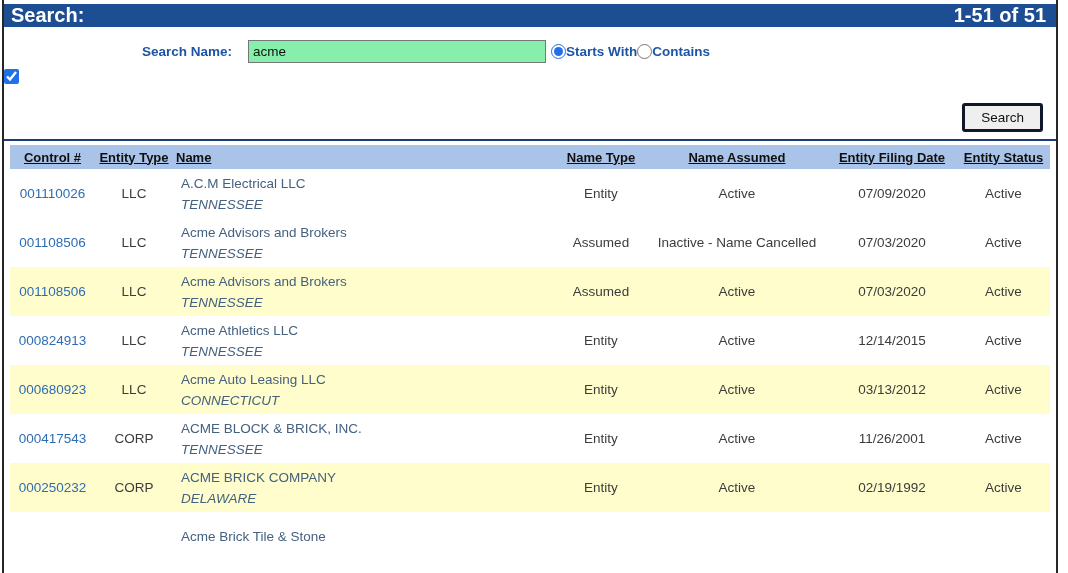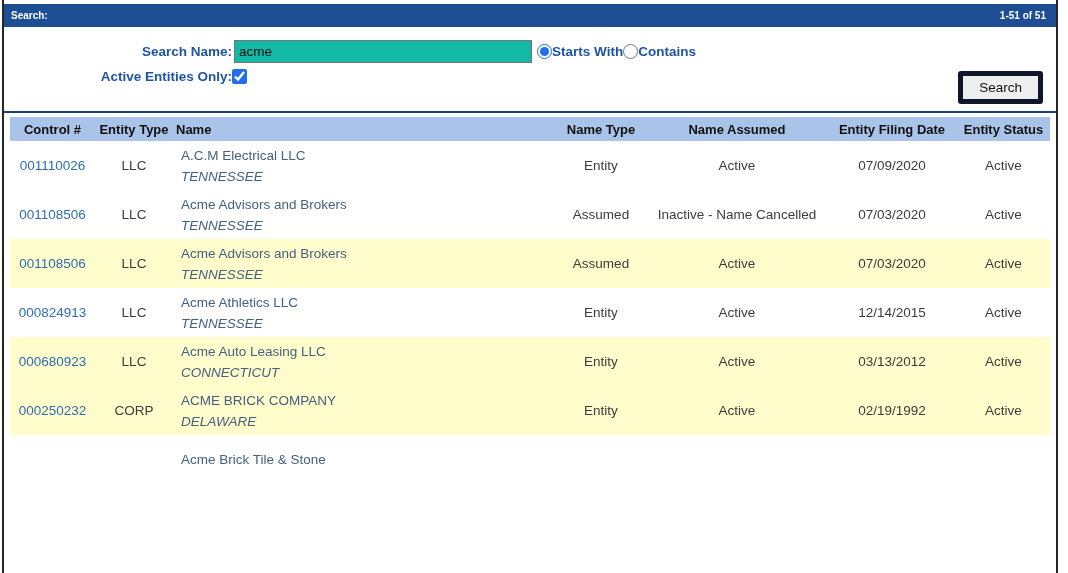--- a/index.html
+++ b/index.html
@@ -4,43 +4,43 @@
 <style>
   * { margin: 0; padding: 0; box-sizing: border-box; }
   html, body { width: 1068px; height: 573px; overflow: hidden; background: #ffffff;
     font-family: "Liberation Sans", sans-serif; }
   .outer { position: absolute; left: 2px; top: 0; width: 1056px; height: 573px;
     border-left: 2px solid #262626; border-right: 2px solid #262626; background: #fff;
     padding-top: 4px; }
   
   .search-box { border-bottom: 2px solid #1c3e74; }
   .titlebar { height: 23px; background: #1d4e94; color: #ffffff; font-weight: bold;
-    font-size: 10px; display: flex; align-items: center; justify-content: space-between;
+    font-size: 20px; display: flex; align-items: center; justify-content: space-between;
     padding: 0 10px 0 7px; }
-  .form-panel { position: relative; background: #fff; padding: 13px 12px 7px 0; height: 84px; }
+  .form-panel { position: relative; background: #fff; padding: 13px 12px 7px 0; height: 112px; }
   .form-row { display: flex; align-items: center; margin-bottom: 6px; }
   .form-label { width: 228px; text-align: right; font-weight: bold; color: #1d55a4;
     font-size: 13.5px; flex: none; }
   .ti { border: 1px solid #767676; height: 23px; font-size: 13.5px; padding: 0 4px;
-    font-family: "Liberation Sans", sans-serif; margin-left: 2px; background: #14b8a6; color: #111; }
+    font-family: "Liberation Sans", sans-serif; margin-left: 16px; background: #86efac; color: #111; }
   .ti-name { width: 298px; }
   .ti-control { width: 148px; }
   .radio-group { display: flex; align-items: center; margin-left: 5px; }
   .radio-group label { font-weight: bold; color: #1d55a4; font-size: 13.5px; }
   input[type="radio"], input[type="checkbox"] { accent-color: #2270e8; width: 15px; height: 15px; margin: 0; }
   .radio-2 { margin-left: 7px; }
   .cb { margin-left: 3px; }
   .search-btn { position: absolute; right: 13px; bottom: 7px; background: #efefef;
-    border: 5px solid #0f172a; border-radius: 3px; font-size: 13.5px; color: #111;
+    border: 3px solid #0f172a; border-radius: 3px; font-size: 13.5px; color: #111;
     padding: 4px 16px; font-family: "Liberation Sans", sans-serif; cursor: pointer; }
   
   .results-table { table-layout: fixed; width: 1040px; margin: 4px 6px 0 6px;
     border-collapse: collapse; font-size: 13.5px; }
   .results-table thead th { background: #a9c4e8; color: #0f0f0f; font-weight: bold;
-    font-size: 13px; height: 24px; text-align: center; white-space: nowrap; }
+    font-size: 13px; height: 24px; text-align: center; white-space: nowrap; text-decoration: underline; }
   .results-table th.c-name { text-align: left; padding-left: 3px; }
   .c-control { width: 85px; } .c-type { width: 78px; margin-left: 36px; } .c-name { width: 382px; }
   .c-ntype { width: 92px; } .c-nstatus { width: 180px; } .c-fdate { width: 130px; }
   .c-estatus { width: 93px; }
   .results-table td { height: 49px; vertical-align: middle; text-align: center;
     color: #3c3c3c; }
   .results-table td.c-name { text-align: left; padding-left: 8px; }
   tr.alt td { background: #fffdcc; }
   td.c-control a { color: #2e6db4; text-decoration: none; }
   .ename { color: #44617f; line-height: 21px; }
@@ -64,21 +64,20 @@
         <span class="radio-group">
           <input type="radio" name="matchmode" checked="" style="">
           <label>Starts With</label>
           <input type="radio" name="matchmode" class="radio-2" style="">
           <label>Contains</label>
         </span>
       </div>
 
 
       <div class="form-row">
-        <span class="form-label">Active Entities Only:</span>
         <input type="checkbox" class="cb" checked="" style="">
       </div>
 
       <button class="search-btn">Search</button>
     </div>
   </div>
 
   <table class="results-table">
     <thead>
       <tr>
@@ -145,20 +144,32 @@
     <td class="c-type">LLC</td>
     <td class="c-name">
       <div class="ename">Acme Auto Leasing LLC</div>
       <div class="estate">CONNECTICUT</div>
     </td>
     <td class="c-ntype">Entity</td>
     <td class="c-nstatus">Active</td>
     <td class="c-fdate">03/13/2012</td>
     <td class="c-estatus">Active</td>
   </tr>
+        <tr>
+    <td class="c-control"><a href="#">000417543</a></td>
+    <td class="c-type">CORP</td>
+    <td class="c-name">
+      <div class="ename">ACME BLOCK &amp; BRICK, INC.</div>
+      <div class="estate">TENNESSEE</div>
+    </td>
+    <td class="c-ntype">Entity</td>
+    <td class="c-nstatus">Active</td>
+    <td class="c-fdate">11/26/2001</td>
+    <td class="c-estatus">Active</td>
+  </tr>
         <tr class="alt">
     <td class="c-control"><a href="#">000250232</a></td>
     <td class="c-type">CORP</td>
     <td class="c-name">
       <div class="ename">ACME BRICK COMPANY</div>
       <div class="estate">DELAWARE</div>
     </td>
     <td class="c-ntype">Entity</td>
     <td class="c-nstatus">Active</td>
     <td class="c-fdate">02/19/1992</td>

